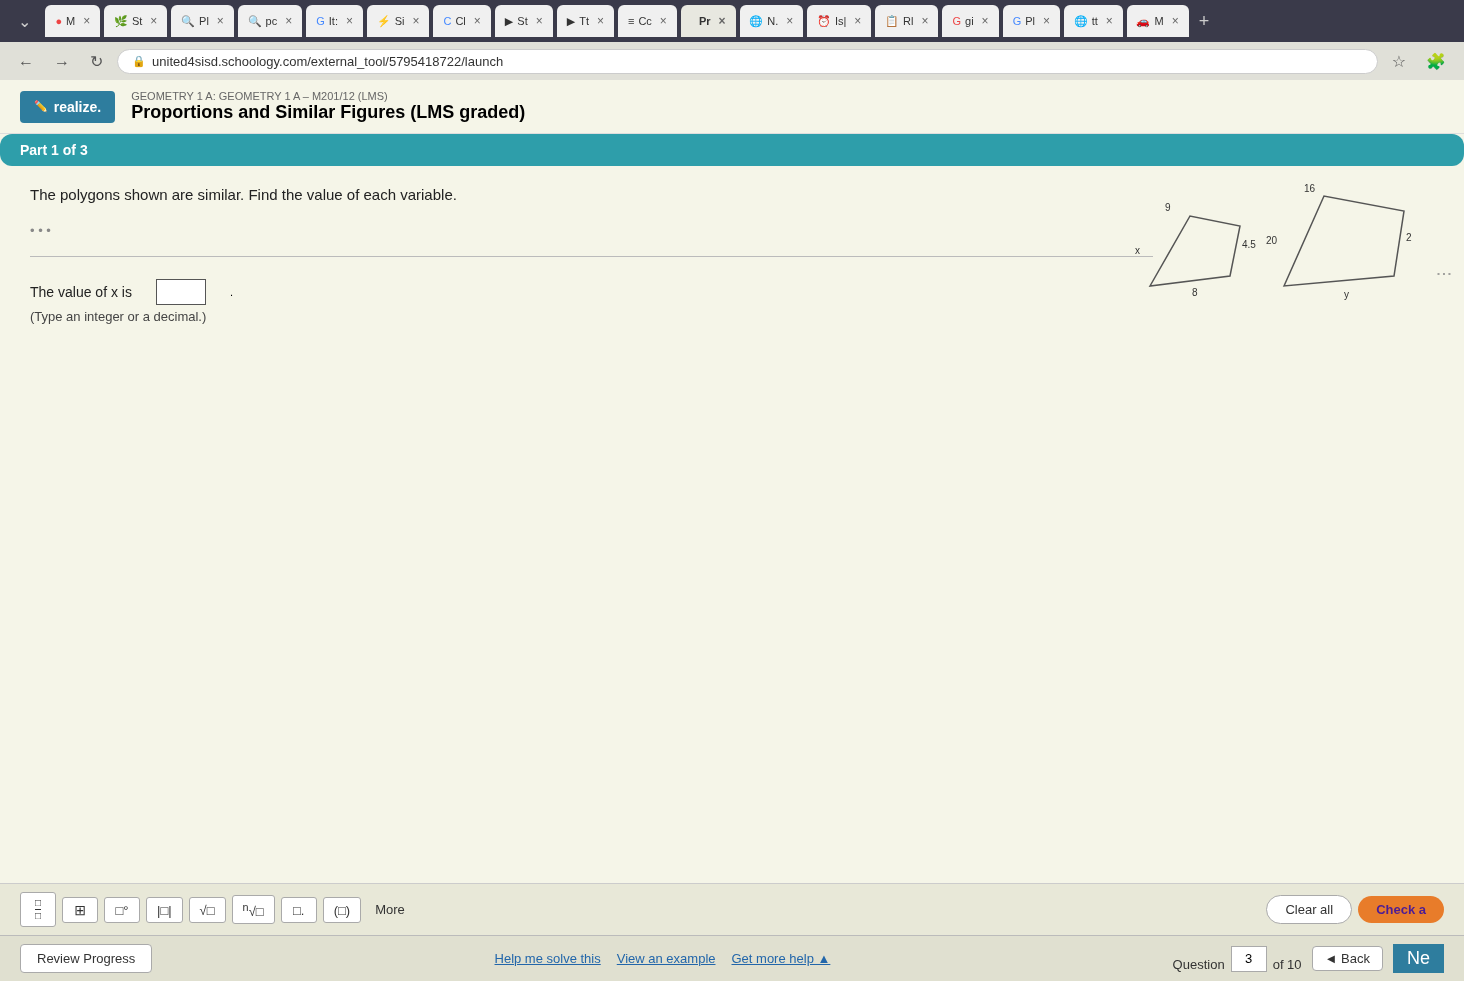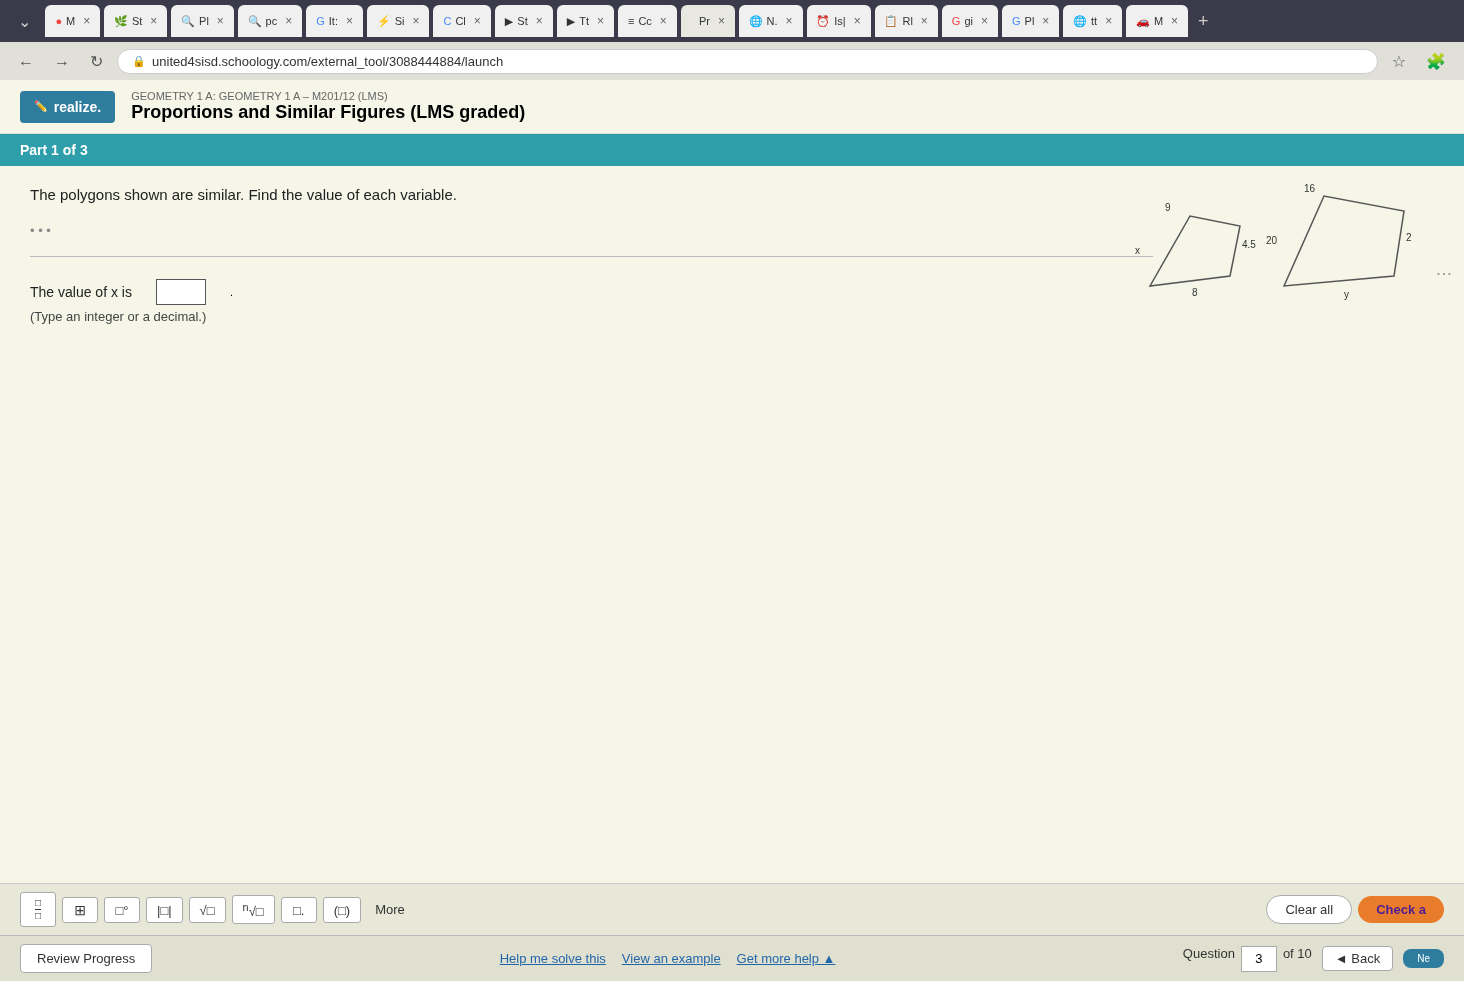--- a/index.html
+++ b/index.html
@@ -39,21 +39,21 @@
       color: #333;
       display: flex;
       align-items: center;
       gap: 4px;
       white-space: nowrap;
       height: 32px;
     }
 
     .tab-item.active {
       background: #e8e8e0;
-      font-weight: normal;
+      font-weight: bold;
       padding-left: 18px;
     }
 
     .tab-close {
       font-size: 12px;
       color: #666;
       cursor: pointer;
       margin-left: 4px;
     }
 
@@ -142,20 +142,21 @@
       color: #000000;
     }
 
     
     .section-bar {
       background: #2e9eaa;
       padding: 8px 20px;
       color: white;
       font-size: 14px;
       font-weight: bold;
+      border-radius: 12px;
     }
 
     
     .question-area {
       flex: 1;
       padding: 20px 30px;
       background: #f5f5e8;
       display: flex;
       flex-direction: column;
       position: relative;
@@ -283,21 +284,21 @@
     }
 
     .footer-right {
       display: flex;
       align-items: center;
       gap: 10px;
     }
 
     .question-nav {
       display: flex;
-      align-items: flex-start;
+      align-items: flex-end;
       gap: 6px;
       font-size: 13px;
       color: #333;
     }
 
     .question-input {
       width: 36px;
       height: 26px;
       border: 1px solid #aaa;
       text-align: center;
@@ -310,23 +311,23 @@
       border-radius: 4px;
       padding: 4px 12px;
       font-size: 13px;
       cursor: pointer;
       color: #333;
     }
 
     .next-btn {
       background: #2e7d9e;
       border: none;
-      border-radius: 8px;
+      border-radius: 0;
       padding: 4px 14px;
-      font-size: 10px;
+      font-size: 18px;
       cursor: pointer;
       color: white;
       text-align: center;
     }
 
     .review-btn {
       background: white;
       border: 1px solid #aaa;
       border-radius: 4px;
       padding: 6px 16px;
@@ -415,21 +416,21 @@
     </div>
     <div style="color:#ccc; font-size:18px; cursor:pointer; padding: 0 6px;">+</div>
   </div>
 
   <div class="address-bar">
     <button class="nav-btn">←</button>
     <button class="nav-btn">→</button>
     <button class="nav-btn">↻</button>
     <div class="url-bar">
       <span style="font-size:11px; color:#666;">🔒</span>
-      <span class="url-text">united4sisd.schoology.com/external_tool/3088444884/launch</span>
+      <span class="url-text">united4sisd.schoology.com/external_tool/5795418722/launch</span>
     </div>
     <button class="nav-btn">☆</button>
     <button class="nav-btn">🧩</button>
   </div>
 
   <div class="main-content">
 
     <div class="top-header">
       <button class="logo-btn">
         <span style="font-size:11px;">✏️</span>

